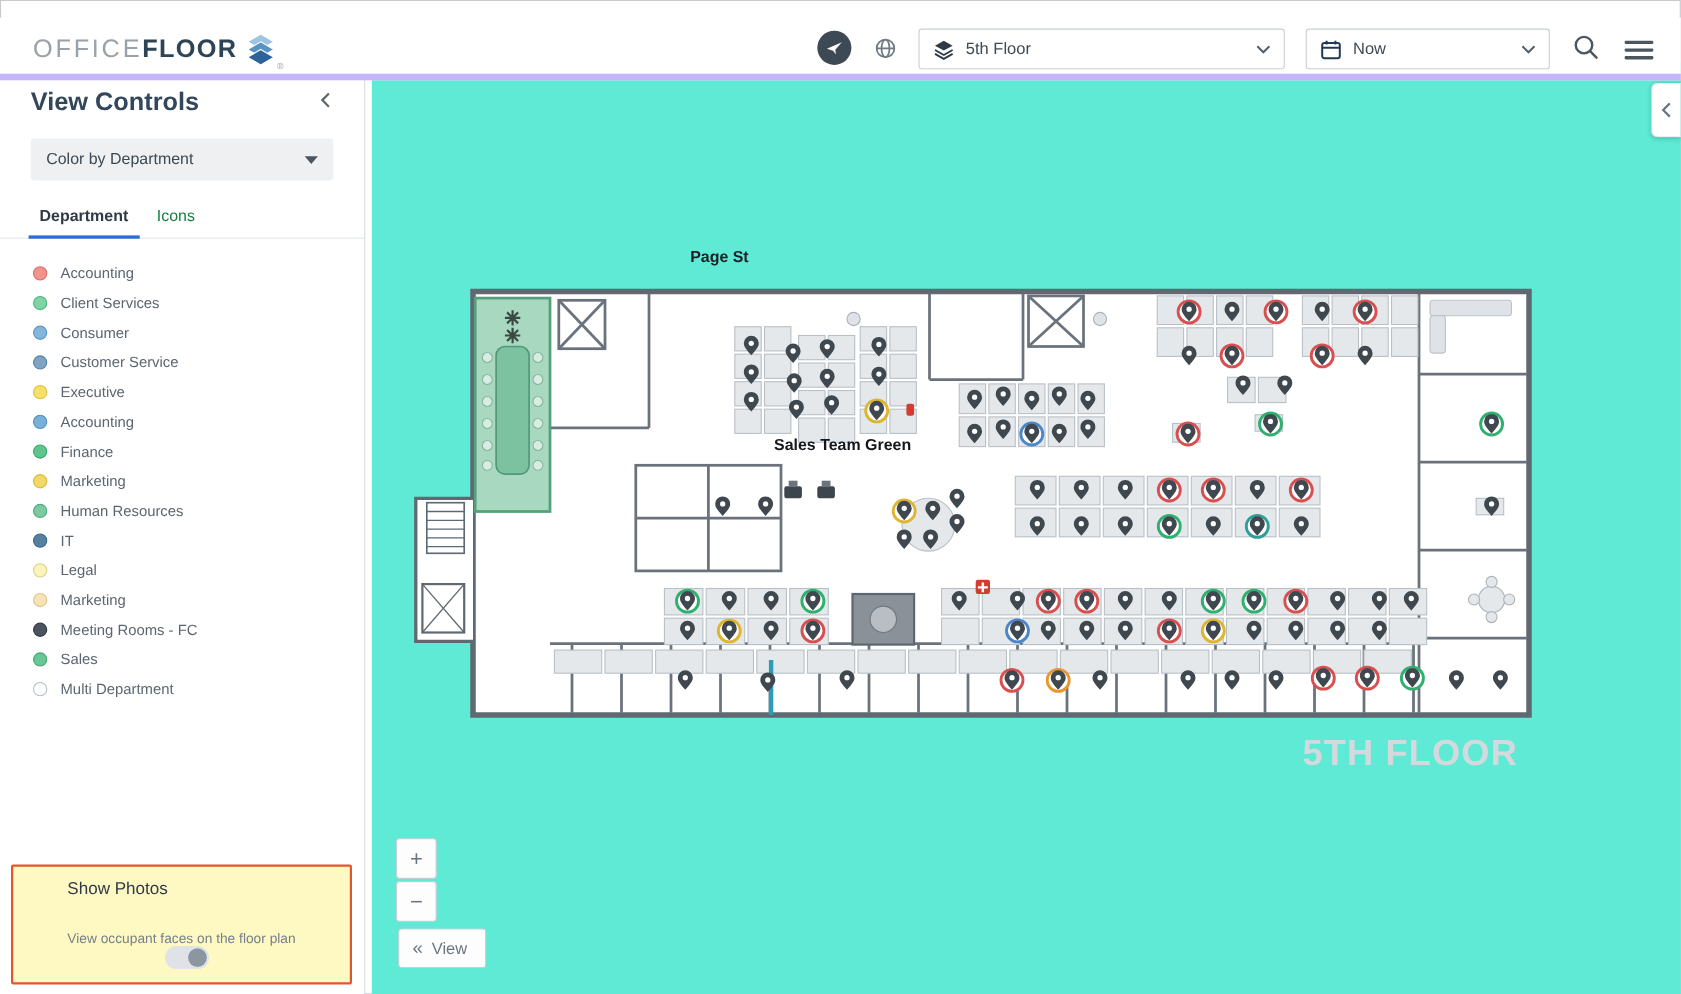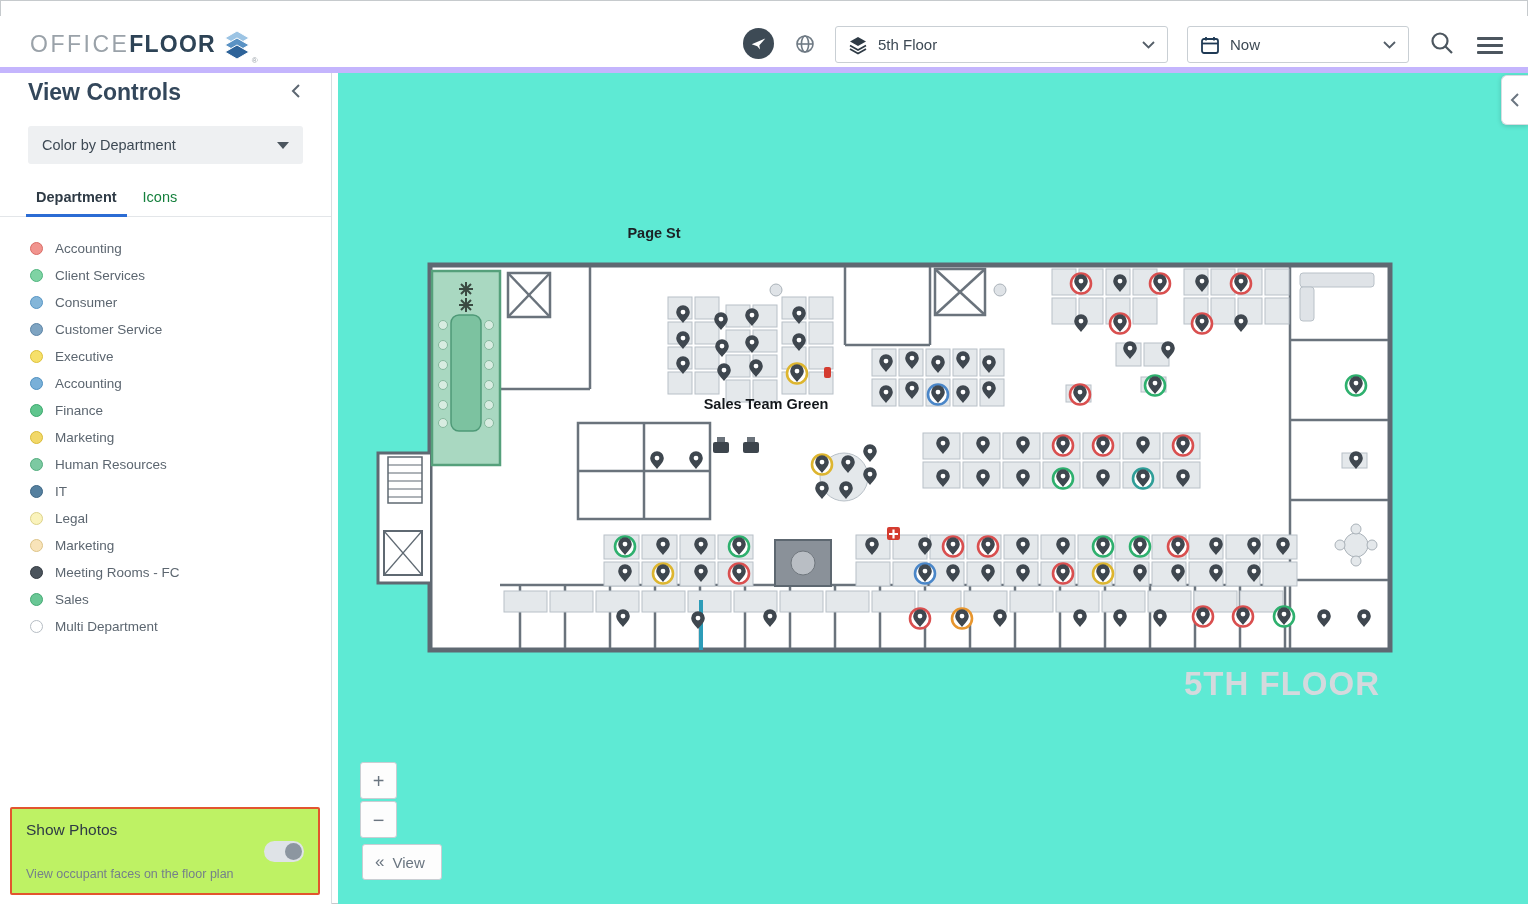--- a/index.html
+++ b/index.html
@@ -53,23 +53,23 @@
   .tab { background:none; border:none; padding:9px 12px 11px; font-size:14.5px; color:#15803d;
          cursor:pointer; position:relative; font-family:inherit; }
   .tab.active { color:#2e3a45; font-weight:700; }
   .tab.active::after { content:""; position:absolute; left:2px; right:2px; bottom:-1px; height:3px; background:#2b6cd4; }
 
   .legend { list-style:none; margin-top:18px; padding-left:30px;text-align:center; }
   .legend-item { display:flex; align-items:center; gap:12px; height:27px; cursor:pointer; }
   .dot { width:13px; height:13px; border-radius:50%; border:1.5px solid #999; flex-shrink:0; }
   .legend-label { font-size:13.5px; color:#5c6670; }
 
-  .show-photos { position:absolute; left:10px; right:11px; bottom:9px; background:#bef264;
+  .show-photos { position:absolute; left:10px; right:11px; bottom:9px; background:#fef9c3;
                  border:2px solid #e2552e; border-radius:2px; padding:12px 14px;
-                 display:flex; align-items:center; justify-content:space-between; }
+                 display:flex; align-items:center; justify-content:space-between;flex-direction:column; }
   .sp-title { font-size:15.5px; color:#2e3a45; margin-bottom:4px; }
   .sp-sub { font-size:12.5px; color:#75808a;margin-top:28px; }
   .toggle { width:40px; height:21px; border-radius:11px; background:#dfe3e7; position:relative;
             cursor:pointer; flex-shrink:0; margin-left:10px; }
   .knob { position:absolute; right:2px; top:2px; width:17px; height:17px; border-radius:50%; background:#8c96a0; }
 
   
   .main { position:absolute; left:338px; top:57px; right:0; bottom:0; background:#5eead4; overflow:hidden; }
   #floorplan { position:absolute; left:0; top:0; }
 

